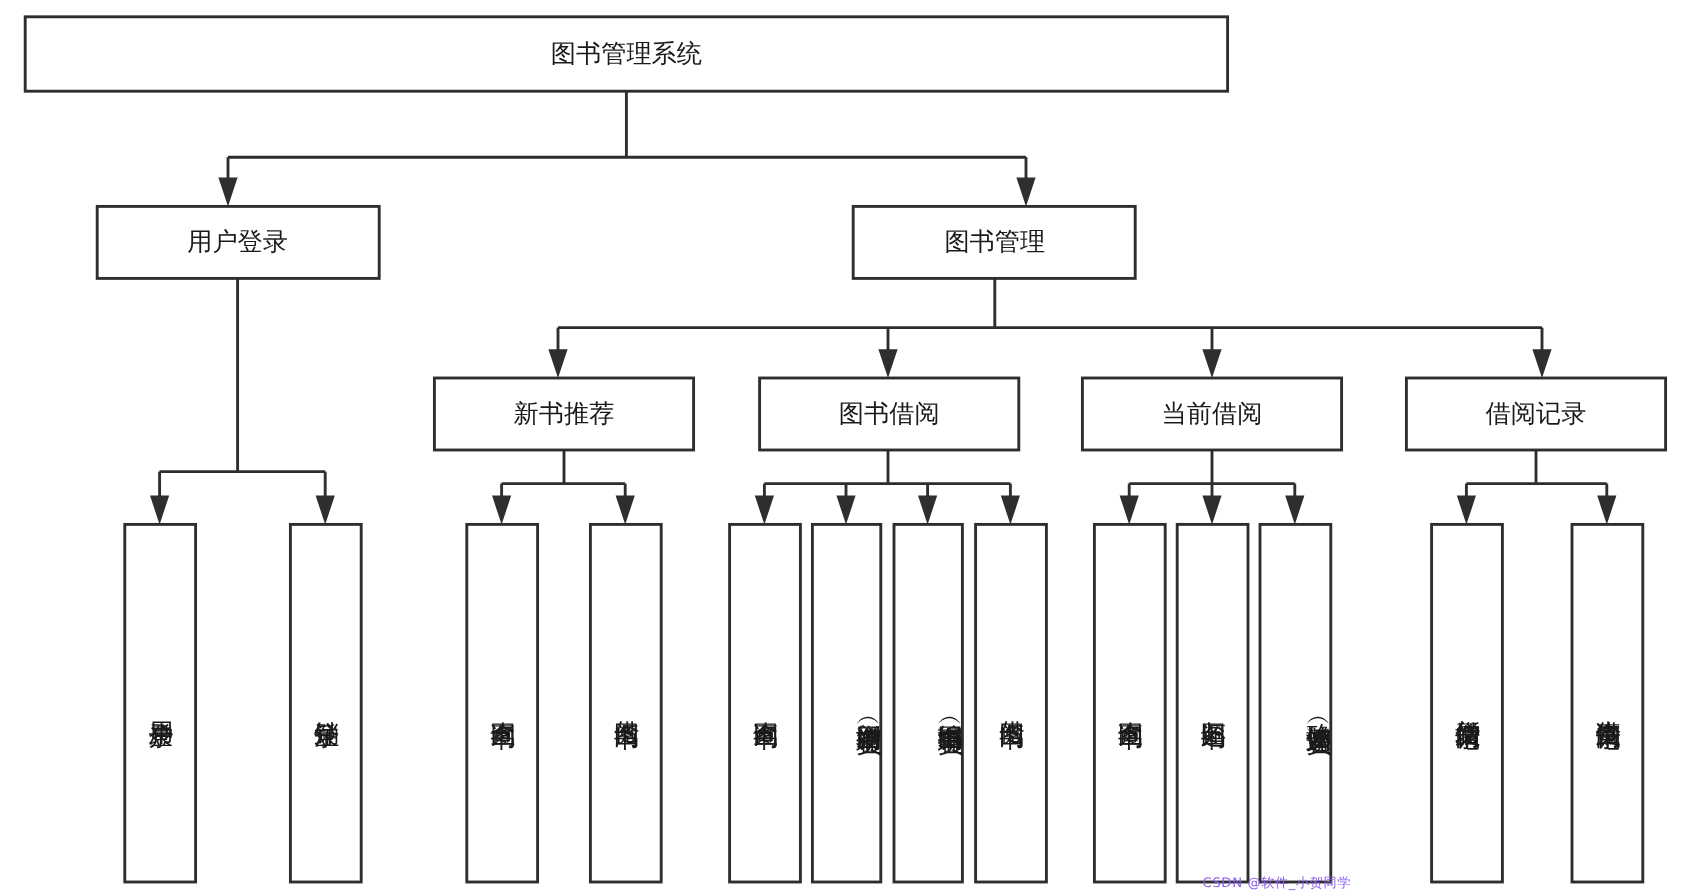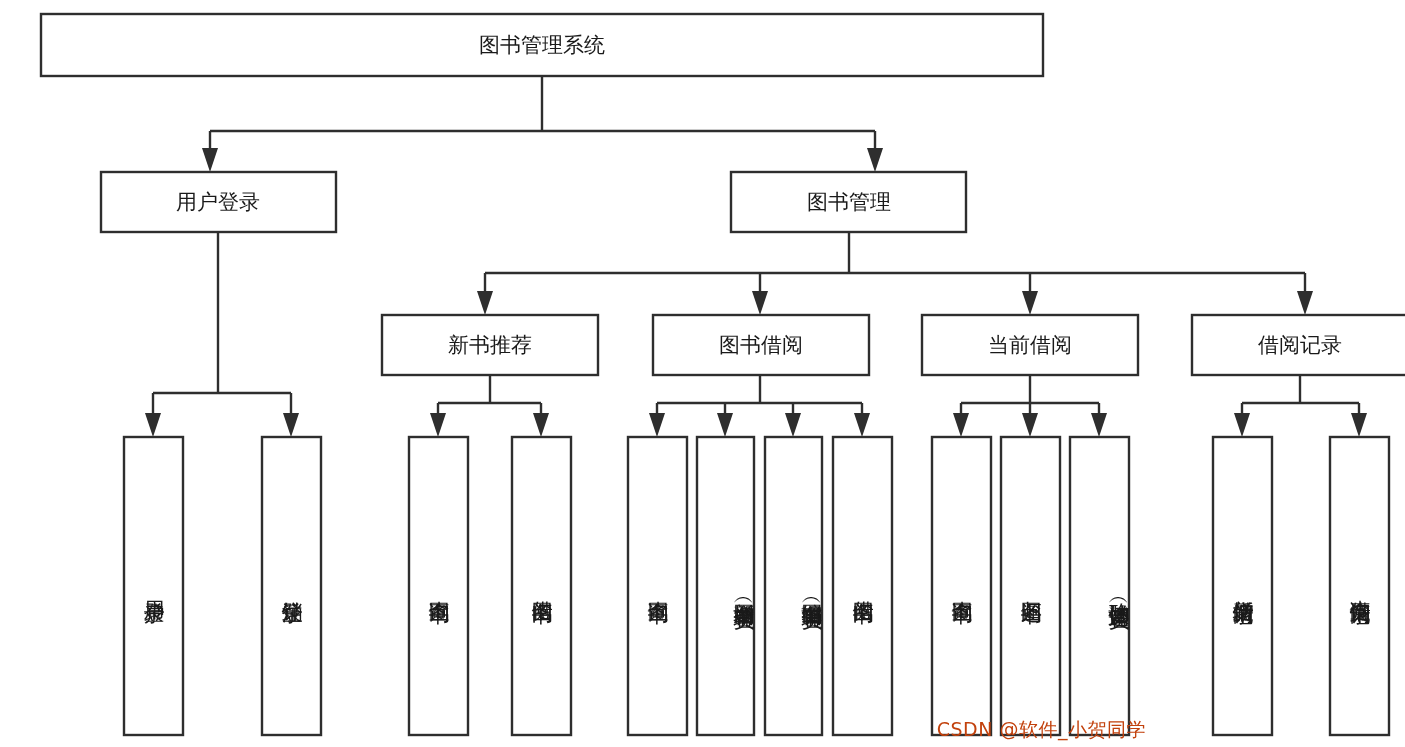--- a/index.html
+++ b/index.html
@@ -11,21 +11,20 @@
     width: 1405px;
     height: 747px;
     overflow: hidden;
     font-family: "DejaVu Sans", "Liberation Sans", sans-serif;
   }
   #diagram-root {
     position: relative;
     width: 1134px;
     height: 747px;
     background: #ffffff;
-    margin-left: 20px;
   }
   svg#flow-svg {
     position: absolute;
     left: 0;
     top: 0;
     width: 1405px;
     height: 747px;
     display: block;
   }
   .node-rect {
@@ -48,22 +47,22 @@
     font-size: 21px;
     fill: #1a1a1a;
     text-anchor: middle;
     dominant-baseline: middle;
   }
   .watermark {
     position: absolute;
     right: 8px;
     bottom: 4px;
     font-family: "DejaVu Sans", "Liberation Sans", sans-serif;
-    font-size: 19px;
-    color: #c2410c;
+    font-size: 11px;
+    color: #8b5cf6;
     white-space: nowrap;
     letter-spacing: 0.5px;
   }
   
   .leaf-label {
     position: absolute;
     writing-mode: vertical-rl;
     text-orientation: upright;
     font-family: "DejaVu Sans", "Liberation Sans", sans-serif;
     font-size: 21px;

